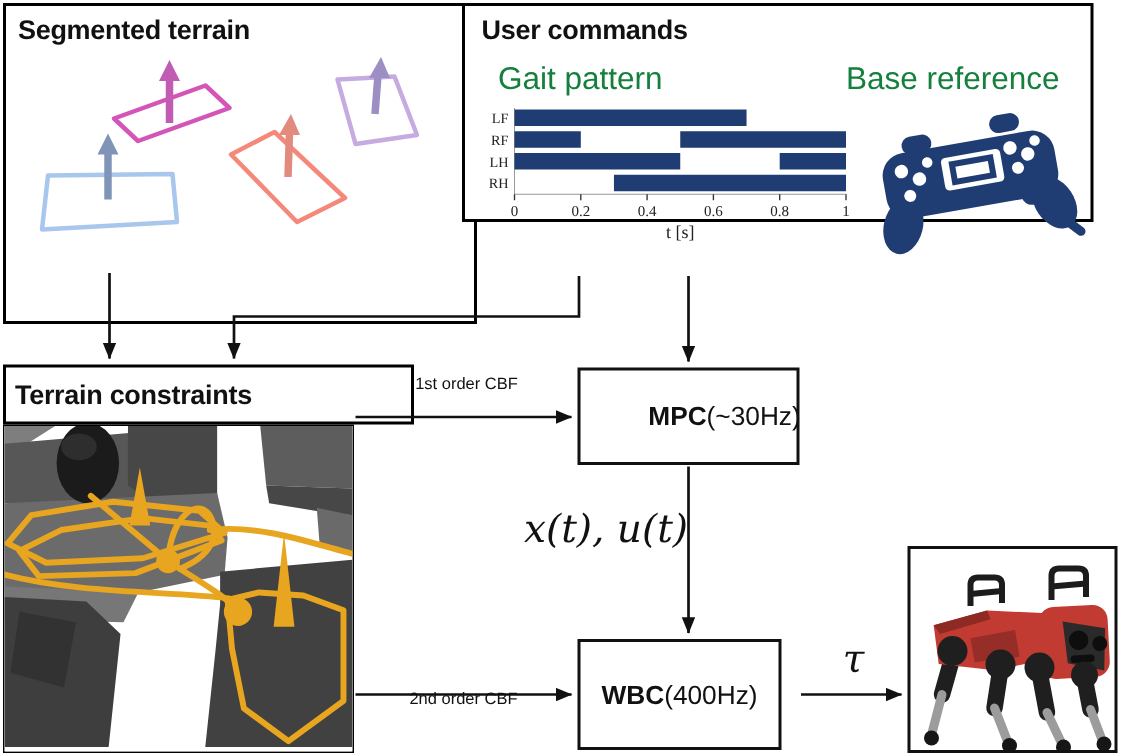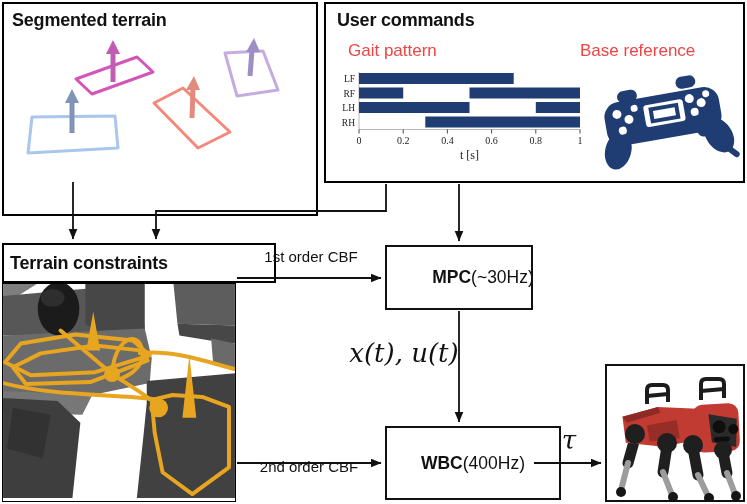--- a/index.html
+++ b/index.html
@@ -1,24 +1,24 @@
 <!DOCTYPE html>
 <html><head>
 <meta charset="utf-8">
 <style>
   html,body{margin:0;padding:0;background:#fff;}
   #canvas{position:relative;width:747px;height:504px;background:#fff;overflow:hidden;
           font-family:"Liberation Sans",sans-serif;color:#111;}
   .panel{position:absolute;border:2px solid #000;background:#fff;box-sizing:border-box;}
   .panel-title{position:absolute;font-weight:bold;font-size:18px;letter-spacing:-0.2px;}
-  .sub-label{position:absolute;font-size:17px;color:#ef4444;}
+  .sub-label{position:absolute;font-size:21px;color:#15803d;}
   .node-box{position:absolute;border:2px solid #111;background:#fff;box-sizing:border-box;
             display:flex;align-items:center;justify-content:center;font-size:17.5px;white-space:pre;}
   .node-name{font-weight:bold;}
-  .edge-label{position:absolute;transform:translate(-50%,-50%);font-size:15px;white-space:nowrap;}
+  .edge-label{position:absolute;transform:translate(-50%,-50%);font-size:11px;white-space:nowrap;}
   .math-label{position:absolute;transform:translate(-50%,-50%);
               font-family:"DejaVu Serif",serif;font-style:italic;font-size:26px;white-space:nowrap;}
   .gait-cat{font-family:"Liberation Serif",serif;font-size:9.5px;fill:#222;}
   .gait-tick{font-family:"Liberation Serif",serif;font-size:10px;fill:#222;}
   .gait-xlabel{font-family:"Liberation Serif",serif;font-size:12px;fill:#222;}
   svg{display:block;}
   .abs{position:absolute;}
   #connectors{position:absolute;left:0;top:0;pointer-events:none;}
 </style>
 </head>
@@ -47,21 +47,21 @@
         <line x1="188" y1="114" x2="189" y2="84" stroke-width="5" stroke="#e28a7e"></line>
         <polygon points="190,72 182,86 196,86" fill="#e28a7e"></polygon>
       </g>
       <g>
         <line x1="246" y1="72" x2="248" y2="46" stroke-width="5" stroke="#9d8fc4"></line>
         <polygon points="250,34 242,48 256,48" fill="#9d8fc4"></polygon>
       </g>
     </svg>
   </div>
 
-  <div class="panel" style="left:324px;top:2px;width:421px;height:181px;">
+  <div class="panel" style="left:308px;top:2px;width:421px;height:146px;">
     <div class="panel-title" style="left:11px;top:6px;">User commands</div>
     <div class="sub-label" style="left:22px;top:37px;">Gait pattern</div>
     <div class="sub-label" style="left:254px;top:37px;text-align:right;">Base reference</div>
 
     <svg id="gait-chart" class="abs" style="left:6px;top:60px;" width="270" height="102" viewBox="0 0 270 102">
         <line x1="27" y1="8" x2="27" y2="65.5" stroke="#999" stroke-width="0.7"></line>
         <line x1="27" y1="65.5" x2="248" y2="65.5" stroke="#999" stroke-width="0.7"></line>
         <text x="23" y="18" text-anchor="end" class="gait-cat">LF</text>
         <rect x="27" y="9" width="154.7" height="11" fill="#1f3d73"></rect>
         <text x="23" y="32.5" text-anchor="end" class="gait-cat">RF</text>
@@ -151,21 +151,21 @@
     <g stroke="none" fill="#e8a51f">
       <polygon points="91,28 84,67 98,67"></polygon>
       <polygon points="188,72 181,135 195,135"></polygon>
       <circle cx="110" cy="91" r="8"></circle>
       <circle cx="157" cy="125" r="9.5"></circle>
     </g>
   </svg>
 
   <div class="node-box" style="left:385px;top:245px;width:148px;height:65px;padding-left:48px;"><span class="node-name">MPC</span> <span>(~30Hz)</span></div>
 
-  <div class="node-box" style="left:385px;top:426px;width:176px;height:74px;"><span class="node-name">WBC</span> <span>(400Hz)</span></div>
+  <div class="node-box" style="left:385px;top:426px;width:136px;height:74px;"><span class="node-name">WBC</span> <span>(400Hz)</span></div>
 
   <div class="abs" style="left:605px;top:364px;width:140px;height:138px;border:2px solid #111;box-sizing:border-box;background:#fff;">
     <svg width="136" height="134" viewBox="0 0 136 134">
 
       <g stroke="#1f1f1f" stroke-width="11" stroke-linecap="round">
         <line x1="28" y1="72" x2="21" y2="97"></line>
         <line x1="60" y1="80" x2="56" y2="106"></line>
         <line x1="86" y1="82" x2="91" y2="109"></line>
         <line x1="116" y1="86" x2="120" y2="107"></line>
       </g>

